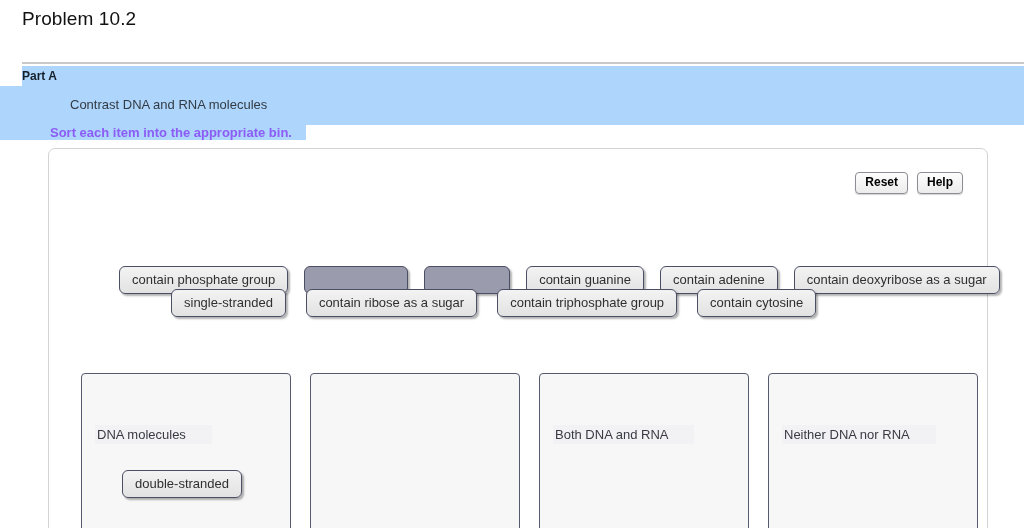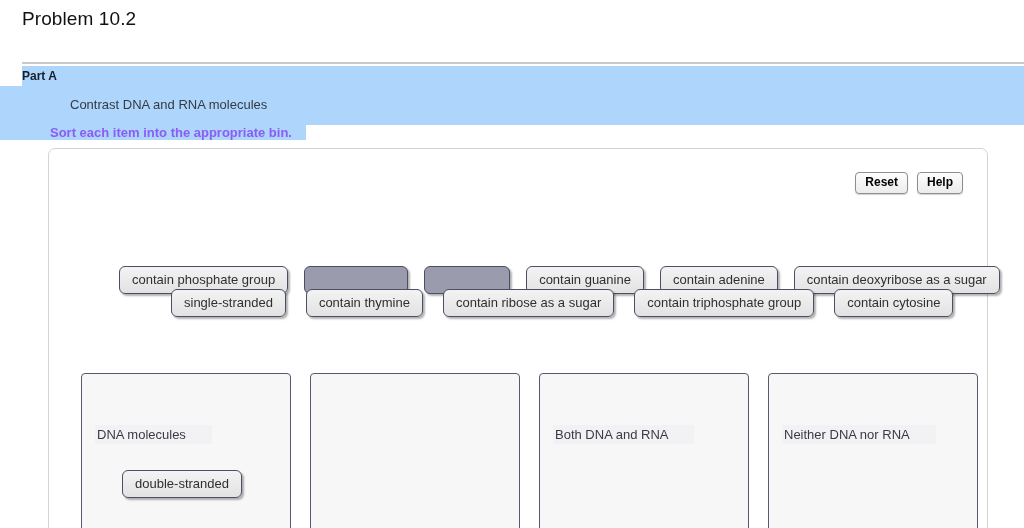--- a/index.html
+++ b/index.html
@@ -146,21 +146,20 @@
       <div class="bank-row row1">
           <div class="tile">contain phosphate group</div>
           <div class="tile ghost" style="width: 104px;"></div>
           <div class="tile ghost" style="width: 86px;"></div>
           <div class="tile">contain guanine</div>
           <div class="tile">contain adenine</div>
           <div class="tile">contain deoxyribose as a sugar</div>
         </div>
       <div class="bank-row row2">
           <div class="tile">single-stranded</div>
-          <div class="tile">contain thymine</div>
           <div class="tile">contain ribose as a sugar</div>
           <div class="tile">contain triphosphate group</div>
           <div class="tile">contain cytosine</div>
         </div>
     </div>
 
     <div class="bins">
         <div class="bin">
           <div class="bin-label">DNA molecules</div>
           <div class="bin-items">

